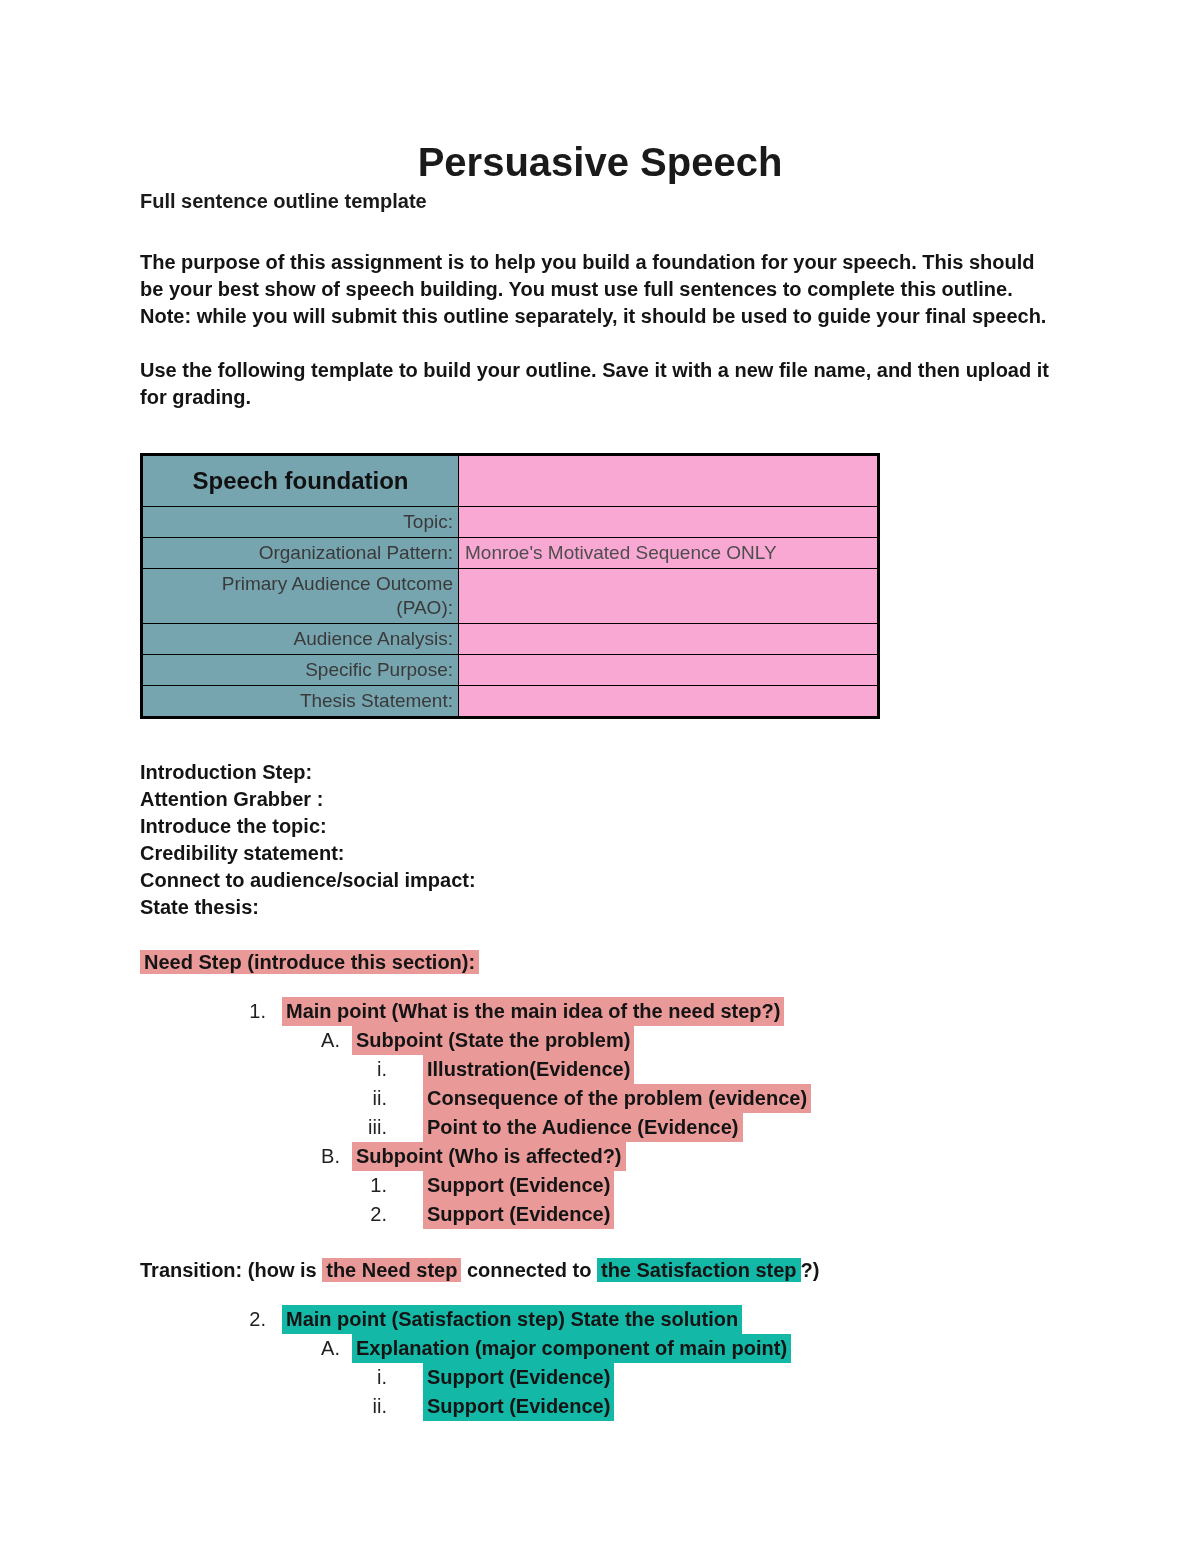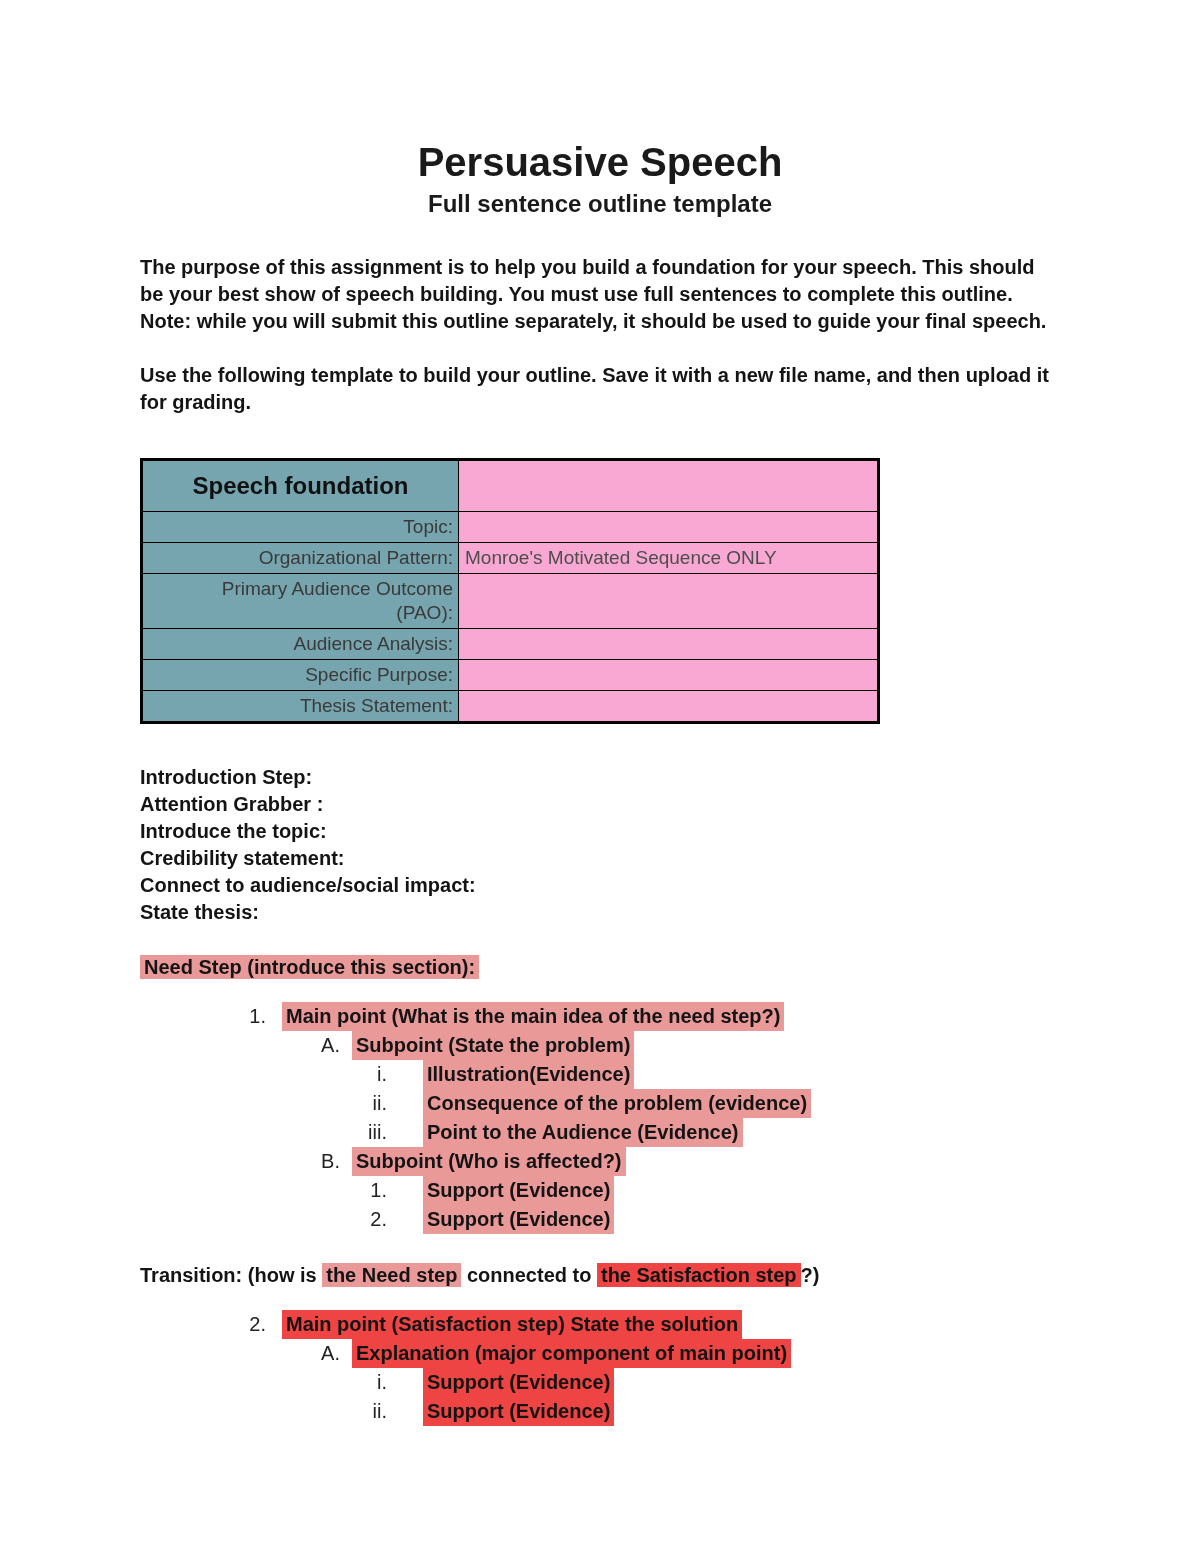--- a/index.html
+++ b/index.html
@@ -18,23 +18,23 @@
     padding: 140px 140px 0 140px;
   }
   h1.doc-title {
     font-size: 40px;
     font-weight: bold;
     text-align: center;
     color: #1a1a1a;
     line-height: 1.1;
   }
   h2.doc-subtitle {
-    font-size: 24px;
-    font-weight: bold;
-    text-align: center;
+    font-size: 20px;
+    font-weight: bold;
+    text-align: left;
     color: #1a1a1a;
     margin-top: 6px;
   }
   p.body-par {
     font-size: 20px;
     font-weight: bold;
     line-height: 27px;
     margin-top: 27px;
     color: #141414;
   }
@@ -83,21 +83,21 @@
     line-height: 27px;
     color: #141414;
   }
 
   .need-heading { margin-top: 28px; line-height: 27px; }
   .hl-red {
     background: #ea9999;
     padding: 1px 4px;
   }
   .hl-orange {
-    background: #ef4444;
+    background: #14b8a6;
     padding: 1px 4px;
   }
   .need-heading span, .transition span {
     font-size: 20px;
     font-weight: bold;
   }
 
   .outline { margin-top: 20px; }
   .o-item {
     display: flex;

